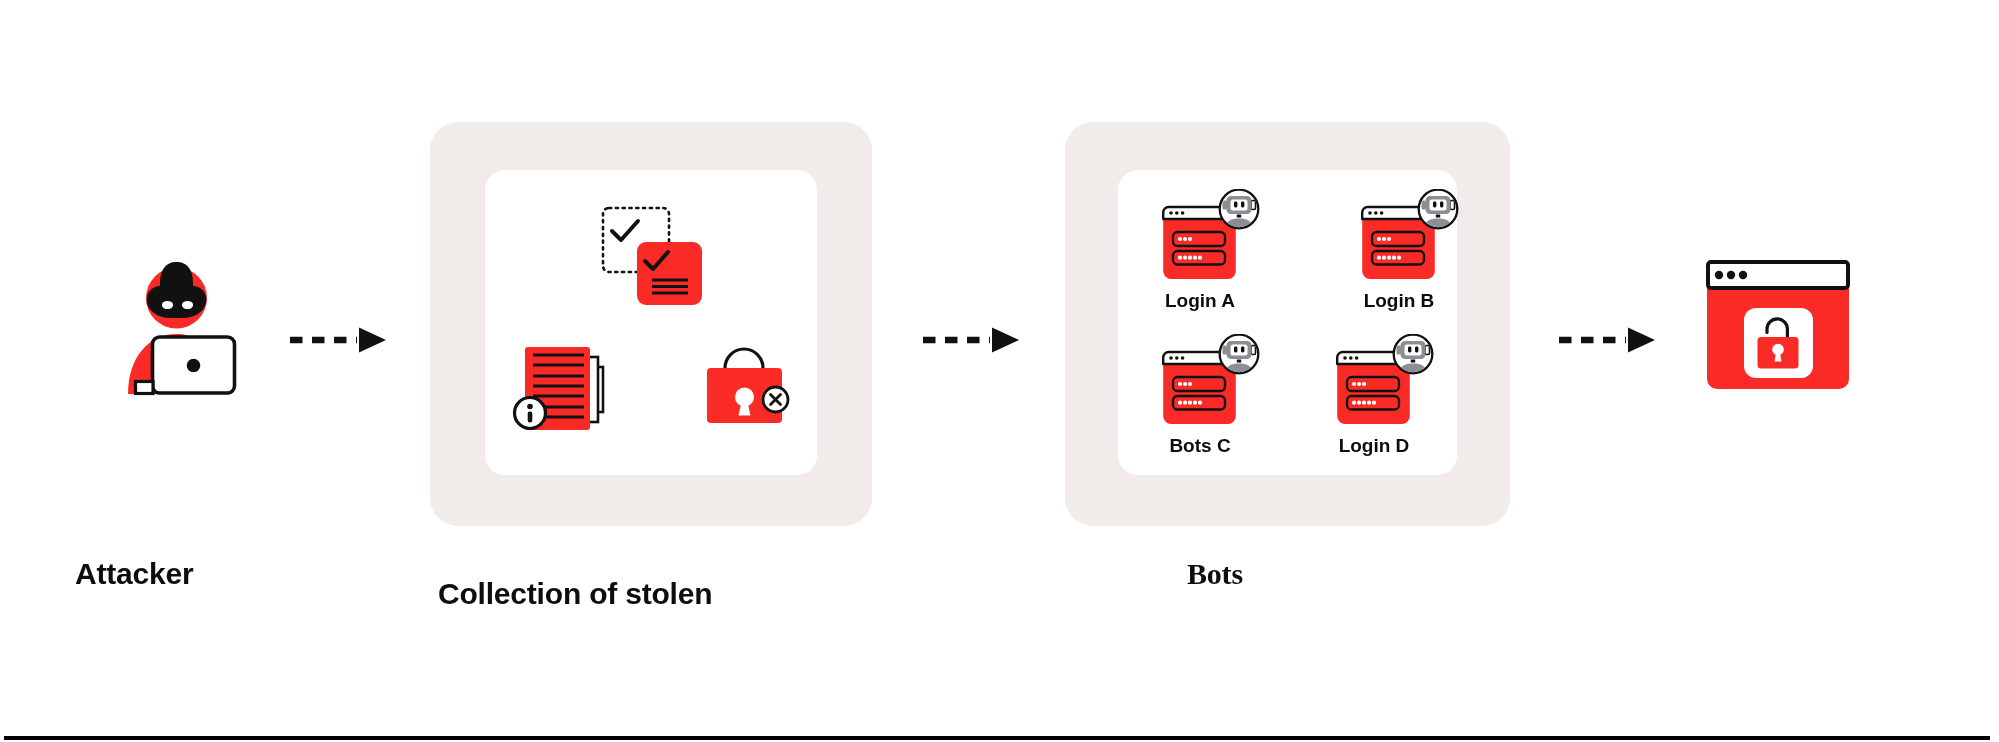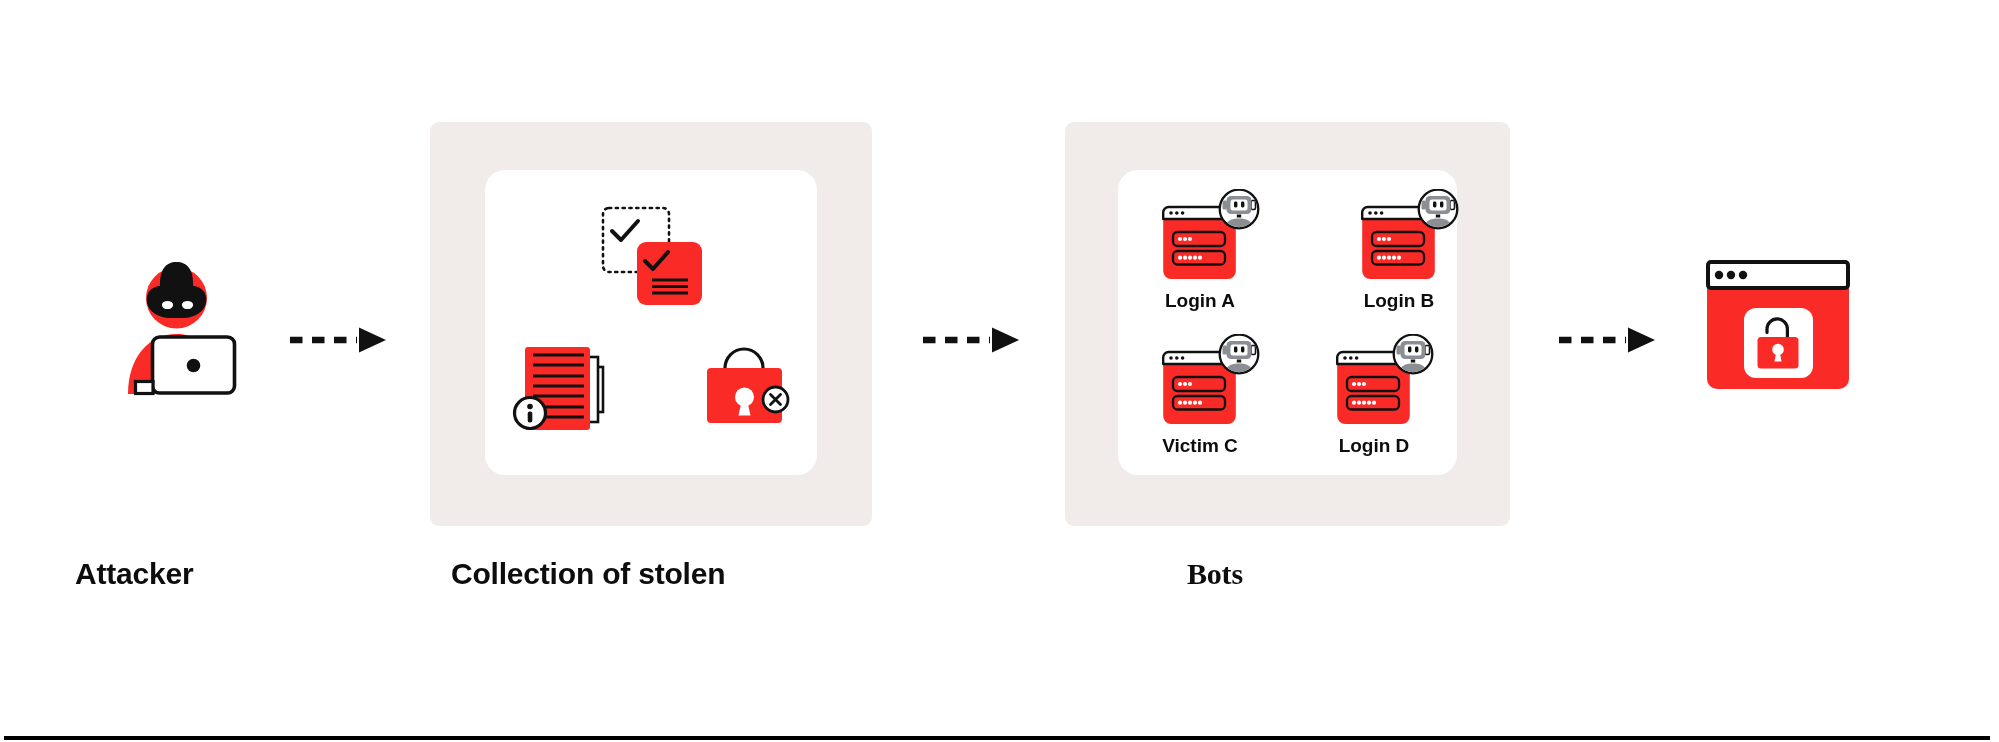--- a/index.html
+++ b/index.html
@@ -16,21 +16,21 @@
     background:#fff;
     font-family:"Liberation Sans",sans-serif;
     color:var(--ink);
     overflow:hidden;
   }
   .abs{position:absolute;}
   
   .panel{
     position:absolute;
     background:var(--panel-beige);
-    border-radius:9px;
+    border-radius:28px;
   }
   .panel-inner{
     position:absolute;
     background:#fff;
     border-radius:20px;
   }
   
   .node-label{
     position:absolute;
     top:556px;
@@ -132,21 +132,21 @@
           <circle cx="259.5" cy="227" r="9.5" class="f-white"></circle>
           <path d="M256,234 L253.5,245.5 L265.5,245.5 L263,234 Z" class="f-white"></path>
           <g>
             <circle cx="290.5" cy="229.5" r="12.5" fill="#fff" stroke="#111" stroke-width="2.8"></circle>
             <path d="M285.5,224.5 L295.5,234.5 M295.5,224.5 L285.5,234.5" class="s-ink" stroke-width="2.8" stroke-linecap="round"></path>
           </g>
         </g>
       </svg>
     </div>
   </div>
-  <div class="node-label" style="left:451px;width:400px;">
+  <div class="node-label" style="left:438px;width:400px;margin-top:20px;">
     <span>Collection of stolen</span>
   </div>
 
   <svg class="abs" style="left:920px;top:326px;" width="100" height="28" viewBox="0 0 100 28">
     <line x1="3" y1="14" x2="70" y2="14" stroke="#111" stroke-width="6.5" stroke-dasharray="12.5 9.5"></line>
     <polygon points="72,1.5 99,14 72,26.5" class="f-ink"></polygon>
   </svg>
 
   <div class="panel" style="left:1065px;top:122px;width:445px;height:404px;">
     <div class="panel-inner" style="left:53px;top:48px;width:339px;height:305px;">
@@ -252,21 +252,21 @@
               <rect x="89" y="11.5" width="4.5" height="9" rx="1.5" fill="#fff" stroke="#111" stroke-width="1.6"></rect>
               <rect x="64.5" y="7" width="25" height="18" rx="4.5" class="f-gray"></rect>
               <rect x="68.5" y="10.5" width="17" height="11" rx="2.5" class="f-white"></rect>
               <rect x="72" y="12.5" width="3.4" height="6" rx="1.4" class="f-ink"></rect>
               <rect x="79" y="12.5" width="3.4" height="6" rx="1.4" class="f-ink"></rect>
               <rect x="74.8" y="25.5" width="4.4" height="3" class="f-ink"></rect>
               <path d="M62,40 C64,31.5 69,29.5 77,29.5 C85,29.5 90,31.5 92,40 Z" class="f-gray"></path>
             </g>
           </g>
         </svg>
-        <div class="bot-caption">Victim C</div>
+        <div class="bot-caption">Bots C</div>
       </div>
 
       <div class="bot" style="left:218px;top:164px;">
         <svg width="100" height="92" viewBox="0 0 100 92">
           <path d="M1.2,30 H73.8 V82 a8,8 0 0 1 -8,8 H9.2 a8,8 0 0 1 -8,-8 Z" class="f-red"></path>
           <path d="M1.2,30 V23.5 a5.5,5.5 0 0 1 5.5,-5.5 H68.3 a5.5,5.5 0 0 1 5.5,5.5 V30 Z" fill="#fff" stroke="#111" stroke-width="2.4" stroke-linejoin="round"></path>
           <circle cx="9" cy="24" r="1.8" class="f-ink"></circle>
             <circle cx="14.8" cy="24" r="1.8" class="f-ink"></circle>
             <circle cx="20.6" cy="24" r="1.8" class="f-ink"></circle>
           <rect x="11" y="43" width="52" height="14" rx="4.5" class="f-red" stroke="#111" stroke-width="2.3"></rect>

